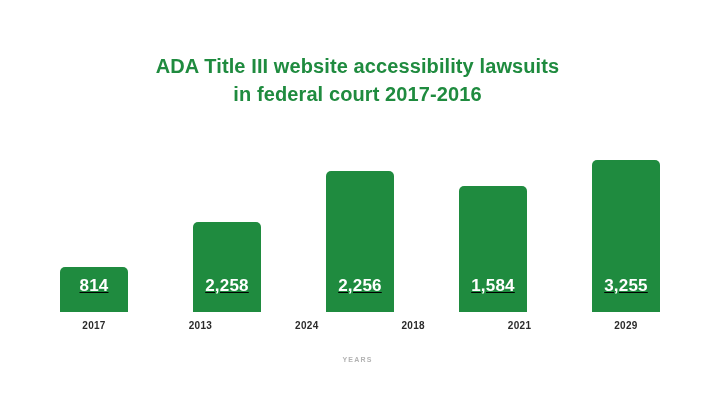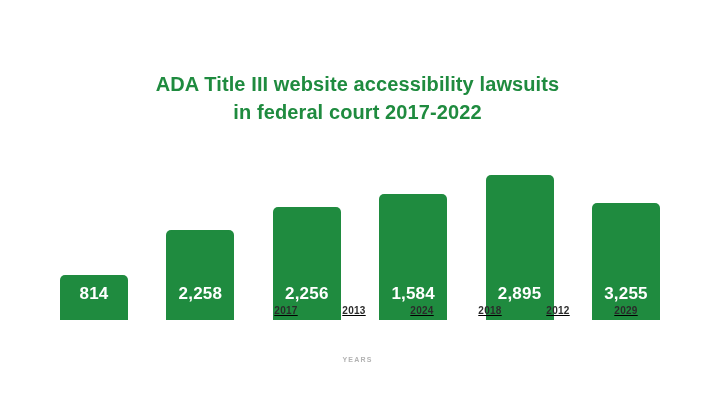--- a/index.html
+++ b/index.html
@@ -23,41 +23,41 @@
     position: absolute;
     top: 52px;
     left: 0;
     width: 715px;
     text-align: center;
     color: #1f8b3f;
     font-size: 20px;
     font-weight: 600;
     line-height: 28px;
     letter-spacing: 0.1px;
-    margin-top: 18px;
   }
   .chart-title .line2 {
     display: block;
   }
   .plot {
     position: absolute;
     left: 60px;
     top: 140px;
     width: 600px;
     height: 180px;
   }
   .bars {
     position: absolute;
     left: 0;
-    bottom: 0;
+    bottom: 8px;
     width: 100%;
     height: 100%;
     display: flex;
     align-items: flex-end;
     justify-content: space-between;
+    text-decoration: underline;
   }
   .bar-slot {
     width: 68px;
     position: relative;
     display: flex;
     flex-direction: column;
     align-items: center;
     justify-content: flex-end;
     height: 100%;
   }
@@ -75,25 +75,24 @@
     color: #ffffff;
     font-size: 17px;
     font-weight: 700;
     letter-spacing: 0.2px;
     padding-bottom: 16px;
     white-space: nowrap;
   }
   .axis-labels {
     position: absolute;
     left: 60px;
-    top: 305px;
+    top: 320px;
     width: 600px;
     display: flex;
-    justify-content: flex-end;
-    text-decoration: underline;
+    justify-content: space-between;
   }
   .axis-label {
     width: 68px;
     text-align: center;
     color: #2b2b2b;
     font-size: 10px;
     font-weight: 700;
     letter-spacing: 0.3px;
   }
   .axis-title {
@@ -108,69 +107,64 @@
     letter-spacing: 1.2px;
   }
 </style>
 </head>
 <body>
 
 <div class="chart-wrap">
 
   <div class="chart-title">
     <span class="line1">ADA Title III website accessibility lawsuits</span>
-    <span class="line2">in federal court 2017-2022</span>
+    <span class="line2">in federal court 2017-2016</span>
   </div>
 
   <div class="plot">
     <div class="bars">
 
       <div class="bar-slot">
         <div class="bar" style="height:45px">
           <span class="bar-value">814</span>
         </div>
       </div>
 
       <div class="bar-slot">
         <div class="bar" style="height:90px">
           <span class="bar-value">2,258</span>
         </div>
       </div>
 
       <div class="bar-slot">
-        <div class="bar" style="height:113px">
+        <div class="bar" style="height:141px">
           <span class="bar-value">2,256</span>
         </div>
       </div>
 
       <div class="bar-slot">
         <div class="bar" style="height:126px">
           <span class="bar-value">1,584</span>
         </div>
       </div>
 
-      <div class="bar-slot">
-        <div class="bar" style="height:145px">
-          <span class="bar-value">2,895</span>
-        </div>
-      </div>
 
       <div class="bar-slot">
-        <div class="bar" style="height:117px">
+        <div class="bar" style="height:152px">
           <span class="bar-value">3,255</span>
         </div>
       </div>
 
     </div>
   </div>
 
   <div class="axis-labels">
     <div class="axis-label">2017</div>
     <div class="axis-label">2013</div>
     <div class="axis-label">2024</div>
     <div class="axis-label">2018</div>
-    <div class="axis-label">2012</div>
+    <div class="axis-label">2021</div>
     <div class="axis-label">2029</div>
   </div>
 
   <div class="axis-title">YEARS</div>
 
 </div>
 
 </body></html>

